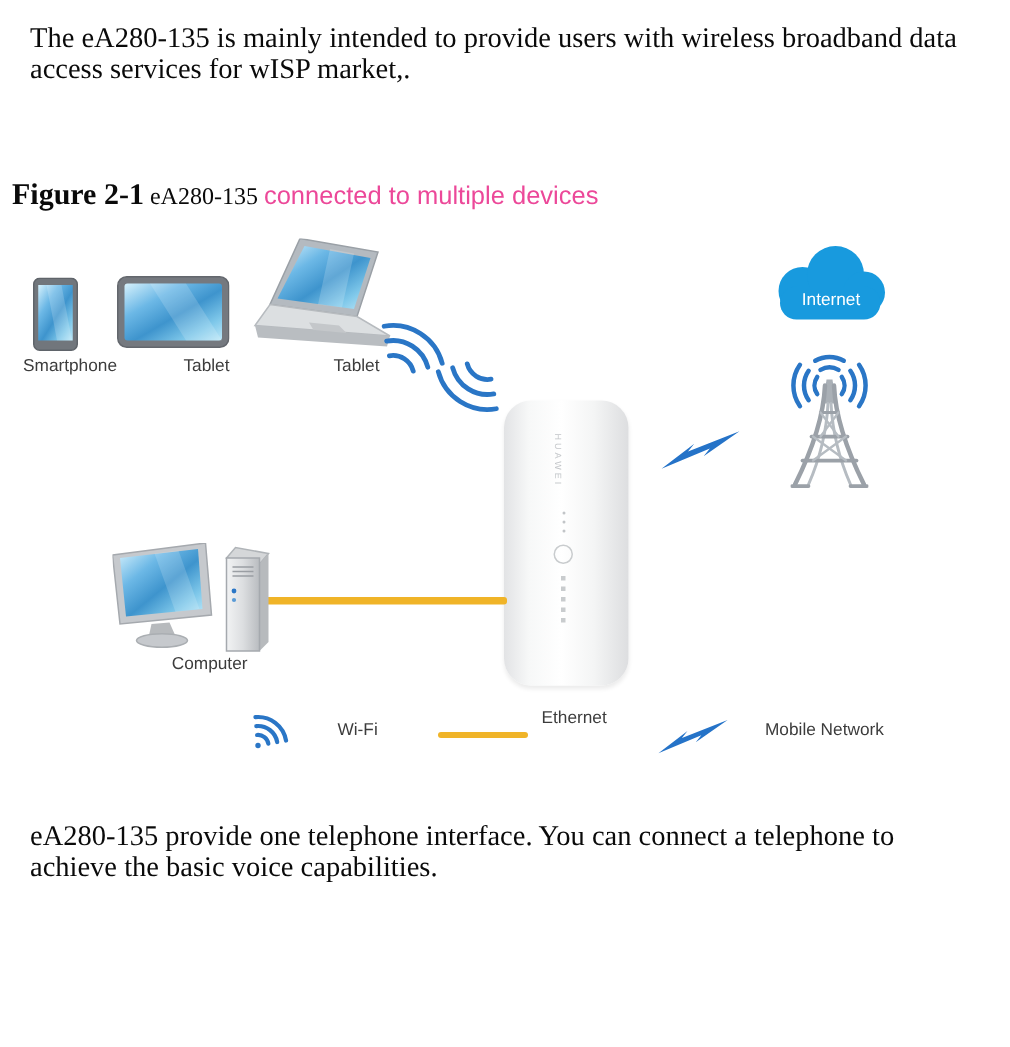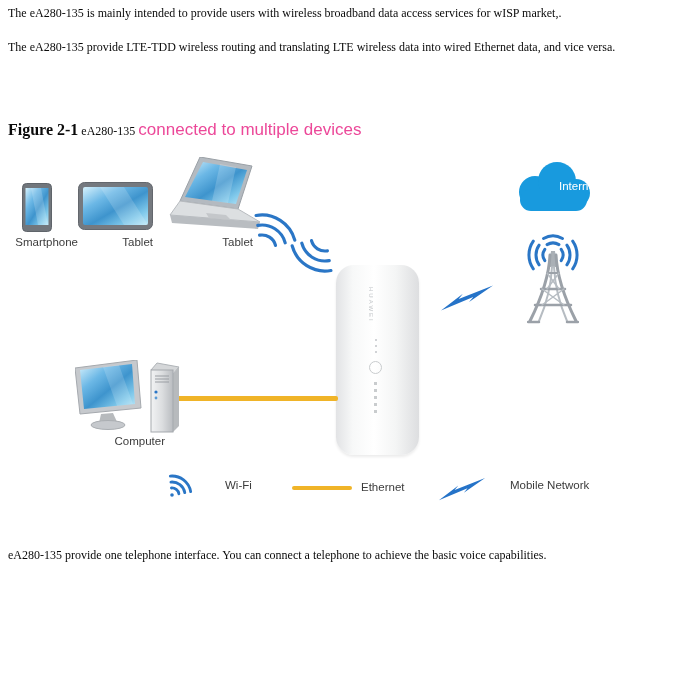--- a/index.html
+++ b/index.html
@@ -1,30 +1,30 @@
 <!DOCTYPE html>
 <html><head>
 <meta charset="utf-8">
 <style>
   html,body{margin:0;padding:0;background:#ffffff;}
   .page{position:relative;width:673px;height:698px;background:#fff;overflow:hidden;
         font-family:"Liberation Serif",serif;color:#0a0a0a;}
-  .para{margin:0;padding:0 10px 0 8px;font-size:12px;line-height:21px;}
+  .para{margin:12px;padding:0 10px 0 8px;font-size:19px;line-height:21px;}
   .para + .para{margin-top:13px;}
   .para.first{padding-top:3px;}
   .caption{margin-top:62px;padding-left:8px;white-space:nowrap;}
-  .cap-prefix{font-weight:bold;font-size:16px;}
-  .cap-model{font-size:12px;}
+  .cap-prefix{font-weight:bold;font-size:20px;}
+  .cap-model{font-size:16px;}
   .cap-rest{font-family:"Liberation Sans",sans-serif;font-size:17px;color:#ec4899;}
   .figure{position:relative;height:368px;margin-top:7px;}
   .abs{position:absolute;}
   .dev-label,.legend-label{position:absolute;font-family:"Liberation Sans",sans-serif;
         font-size:11.5px;color:#3c3c3c;text-align:right;}
   .cloud-label{position:absolute;font-family:"Liberation Sans",sans-serif;font-size:11.5px;
-        color:#ffffff;text-align:right;}
+        color:#ffffff;text-align:center;margin-top:12px;}
   .router{position:absolute;left:336px;top:118px;width:83px;height:190px;border-radius:18px;
         background:linear-gradient(90deg,#e2e3e5 0%,#f7f8f8 20%,#ffffff 46%,#f4f5f5 72%,#dddee0 100%);
         box-shadow:0 2px 3px rgba(0,0,0,0.08);}
   .router-brand{position:absolute;left:32px;top:22px;writing-mode:vertical-rl;
         font-family:"Liberation Sans",sans-serif;font-size:6px;letter-spacing:2px;color:#c3c6c9;}
   .panel{position:absolute;left:33px;top:74px;display:flex;flex-direction:column;align-items:center;gap:4px;}
   .pdot{width:2px;height:2px;background:#c2c5c8;border-radius:50%;}
   .pcirc{width:11px;height:11px;border:1px solid #c9ccce;border-radius:50%;margin:4px 0;}
   .psq{width:3px;height:3px;background:#c9ccce;}
   .eth-line{position:absolute;background:#f0b428;border-radius:2px;}
@@ -46,21 +46,20 @@
       <stop offset="0" stop-color="#f2f3f4"></stop>
       <stop offset="0.5" stop-color="#dcdee0"></stop>
       <stop offset="1" stop-color="#b9bcc0"></stop>
     </linearGradient>
   </defs>
 </svg>
 
 <div class="page">
 
   <p class="para first">The eA280-135 is mainly intended to provide users with wireless broadband data access services for wISP market,.</p>
-  <p class="para">The eA280-135 provide LTE-TDD wireless routing and translating LTE wireless data into wired Ethernet data, and vice versa.</p>
 
   <div class="caption">
     <span class="cap-prefix">Figure 2-1</span><span class="cap-model"> eA280-135 </span><span class="cap-rest">connected to multiple devices</span>
   </div>
 
   <div class="figure">
 
     <svg class="abs" style="left:22px;top:36px" width="30" height="49">
       <rect x="0.5" y="0.5" width="29" height="48" rx="4" fill="#71767c" stroke="#5f646a"></rect>
       <rect x="3.5" y="5" width="23" height="37" fill="url(#screenGrad)"></rect>
@@ -185,21 +184,21 @@
       <g fill="none" stroke="#2a76c6" stroke-width="2.8" stroke-linecap="round">
         <path d="M10.9,24.8 A7,7 0 0 0 3.4,19"></path>
         <path d="M16.8,23.7 A13,13 0 0 0 2.9,13.05"></path>
         <path d="M22.7,22.7 A19,19 0 0 0 2.3,7.1"></path>
       </g>
       <circle cx="4" cy="26" r="1.8" fill="#2a76c6"></circle>
     </svg>
     <div class="legend-label" style="left:225px;top:332px;text-align:left">Wi-Fi</div>
 
     <div class="eth-line" style="left:292px;top:339px;width:60px;height:4px"></div>
-    <div class="legend-label" style="left:361px;top:334px;text-align:left">Ethernet</div>
+    <div class="legend-label" style="left:361px;top:324px;text-align:left">Ethernet</div>
 
     <svg class="abs" style="left:438px;top:331px" width="48" height="24" viewBox="0 0 50 26">
       <polygon points="0,24 21,8 17,13 50,0 27,16 31,11" fill="#2573c8"></polygon>
     </svg>
     <div class="legend-label" style="left:510px;top:332px;text-align:right">Mobile Network</div>
 
   </div>
 
   <p class="para closing">eA280-135 provide one telephone interface. You can connect a telephone to achieve the basic voice capabilities.</p>
 

